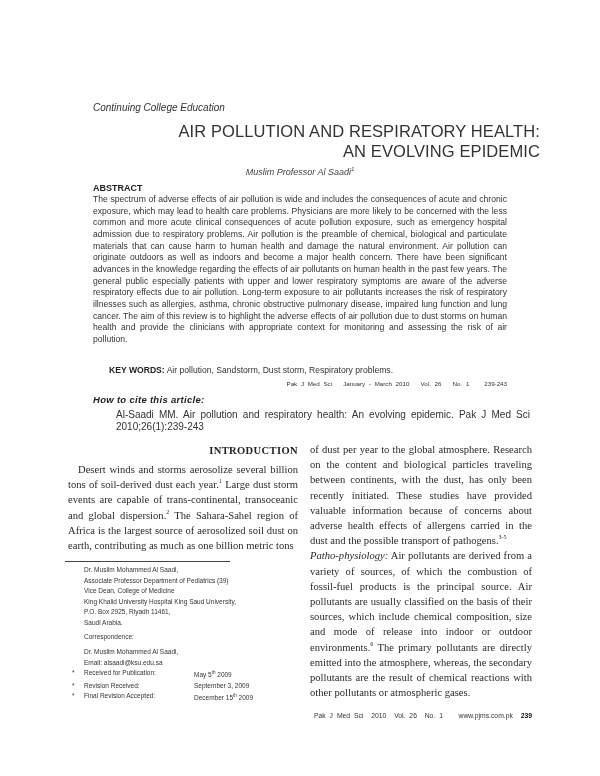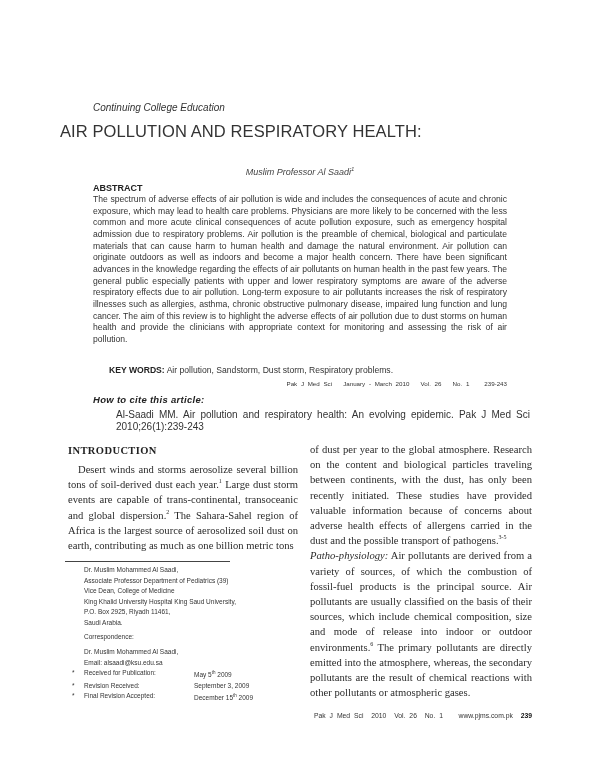--- a/index.html
+++ b/index.html
@@ -2,36 +2,36 @@
 <html><head>
   <meta charset="utf-8">
   <style>
     html, body { margin: 0; padding: 0; background: #ffffff; }
     body { width: 600px; height: 776px; position: relative; overflow: hidden; color: #2a2a2a; }
     .sans { font-family: "Liberation Sans", "DejaVu Sans", sans-serif; }
     .serif { font-family: "Liberation Serif", "DejaVu Serif", serif; }
     .abs { position: absolute; }
 
     .section-label { left: 93px; top: 102px; font-size: 10px; font-style: italic; color: #333; }
-    .title { left: 60px; width: 480px; top: 121px; text-align: left; font-size: 16.5px; line-height: 20px; color: #333; letter-spacing: 0.1px; }
+    .title { left: 60px; width: 480px; top: 121px; text-align: right; font-size: 16.5px; line-height: 20px; color: #333; letter-spacing: 0.1px; }
     .author { left: 60px; width: 480px; top: 166px; text-align: center; font-size: 9px; font-style: italic; color: #444; }
     .author sup { font-size: 6px; }
 
     .abstract-head { left: 93px; top: 183px; font-size: 9px; font-weight: bold; color: #222; }
     .abstract-body { left: 93px; width: 414px; top: 194px; font-size: 8.6px; line-height: 11.65px; text-align: justify; color: #333; }
 
     .keywords { left: 109px; top: 365px; font-size: 8.6px; color: #333; }
     .keywords b { color: #222; }
 
     .journal-line { left: 93px; width: 414px; top: 380px; text-align: right; font-size: 6.2px; color: #333; word-spacing: 2px; }
 
     .cite-head { left: 93px; top: 394px; font-size: 9.5px; font-weight: bold; font-style: italic; color: #222; letter-spacing: 0.3px; }
     .cite-body { left: 77px; width: 414px; top: 409px; font-size: 10px; line-height: 11.5px; text-align: justify; color: #333; margin-left: 39px; }
 
-    .intro-head { left: 68px; width: 230px; top: 445px; text-align: left; font-size: 10.5px; font-weight: bold; color: #222; letter-spacing: 0.4px; }
+    .intro-head { left: 68px; width: 230px; top: 445px; text-align: right; font-size: 10.5px; font-weight: bold; color: #222; letter-spacing: 0.4px; }
     .col-left { left: 68px; width: 230px; top: 462px; font-size: 10.6px; line-height: 15.2px; text-align: justify; color: #2a2a2a; }
     .col-right { left: 310px; width: 222px; top: 442px; font-size: 10.6px; line-height: 15.2px; text-align: justify; color: #2a2a2a; }
     .col-left p, .col-right p { margin: 0; }
     .indent { text-indent: 10px; }
     sup.ref { font-size: 6px; line-height: 0; }
 
     .rule { left: 65px; top: 561px; width: 165px; height: 0; border-top: 0.8px solid #444; }
 
     .affil { left: 84px; top: 565px; font-size: 6.5px; line-height: 10.5px; color: #333; }
     .correspondence-label { left: 84px; top: 633px; font-size: 6.5px; color: #333; }
@@ -46,20 +46,21 @@
     .footer { left: 300px; width: 232px; top: 712px; text-align: right; font-size: 6.8px; color: #333; word-spacing: 2px; }
     .footer b { color: #111; }
   </style>
 </head>
 <body>
 
 <div class="abs sans section-label">Continuing College Education</div>
 
 <div class="abs sans title">
   <div>AIR POLLUTION AND RESPIRATORY HEALTH:</div>
+  <div>AN EVOLVING  EPIDEMIC</div>
 </div>
 
 <div class="abs sans author"><span>Muslim Professor Al Saadi</span><sup>1</sup></div>
 
 <div class="abs sans abstract-head">ABSTRACT</div>
 <div class="abs sans abstract-body">The spectrum of adverse effects of air pollution is wide and includes the consequences of acute and chronic exposure, which may lead to health care problems. Physicians are more likely to be concerned with the less common and more acute clinical consequences of acute pollution exposure, such as emergency hospital admission due to respiratory problems. Air pollution is the preamble of chemical, biological and particulate materials that can cause harm to human health and damage the natural environment. Air pollution can originate outdoors as well as indoors and become a major health concern. There have been significant advances in the knowledge regarding the effects of air pollutants on human health in the past few years. The general public especially patients with upper and lower respiratory symptoms are aware of the adverse respiratory effects due to air pollution. Long-term exposure to air pollutants increases the risk of respiratory illnesses such as allergies, asthma, chronic obstructive pulmonary disease, impaired lung function and lung cancer. The aim of this review is to highlight the adverse effects of air pollution due to dust storms on human health and provide the clinicians with appropriate context for monitoring and assessing the risk of air pollution.</div>
 
 <div class="abs sans keywords"><b>KEY WORDS:</b><span> Air pollution, Sandstorm, Dust storm, Respiratory problems.</span></div>
 
 <div class="abs sans journal-line" style="white-space: pre;">Pak J Med Sci   January - March 2010   Vol. 26   No. 1    239-243</div>

